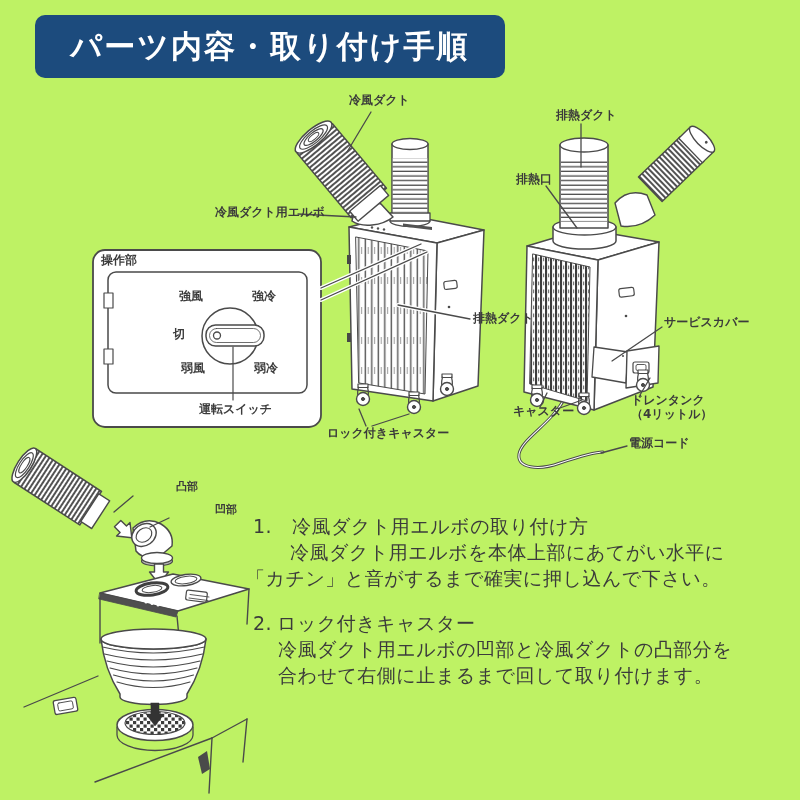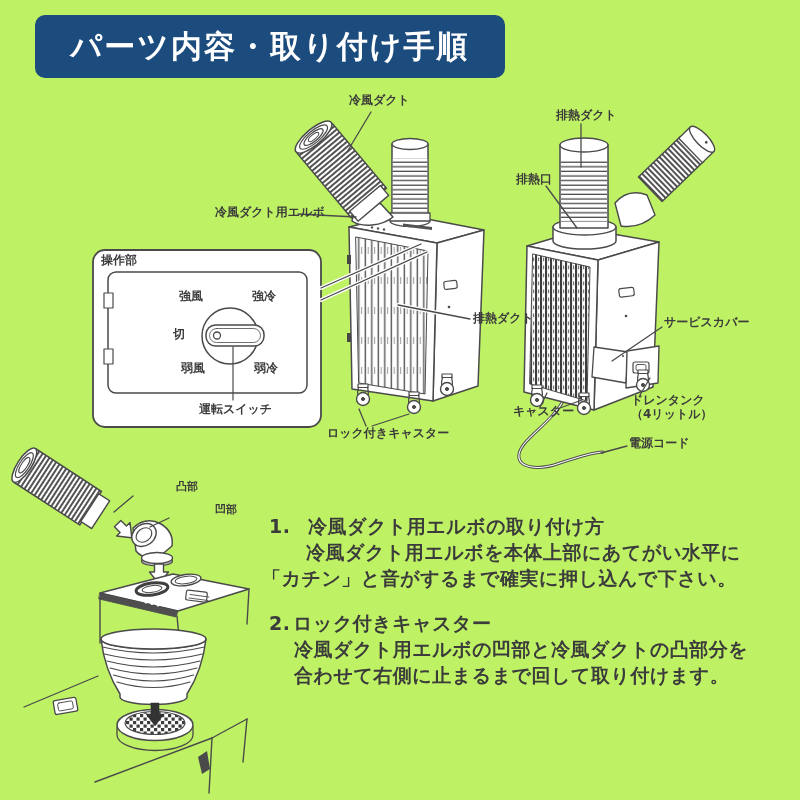--- a/index.html
+++ b/index.html
@@ -4,21 +4,21 @@
 <style>
   html,body{margin:0;padding:0;background:#fff;}
   .page{position:relative;width:800px;height:800px;background:#bef264;overflow:hidden;
         font-family:"DejaVu Sans","Liberation Sans",sans-serif;}
   .banner{position:absolute;left:35px;top:15px;width:470px;height:63px;background:#1c4b7d;
           border-radius:10px;display:flex;align-items:center;justify-content:center;}
   .banner h1{margin:0;color:#ffffff;font-size:31px;font-weight:bold;letter-spacing:2px;white-space:nowrap;}
   svg.art{position:absolute;left:0;top:0;width:800px;height:800px;}
   .lbl{position:absolute;color:#3b3b3b;font-weight:bold;font-size:12px;line-height:1.16;white-space:nowrap;}
   .lbl.small{font-size:11px;padding-left:48px;}
-  .instr-line{position:absolute;color:#3b3b3b;font-weight:bold;font-size:19px;white-space:nowrap;letter-spacing:0.5px;margin-left:16px;}
+  .instr-line{position:absolute;color:#3b3b3b;font-weight:normal;font-size:19px;white-space:nowrap;letter-spacing:0.5px;}
   .num{display:inline-block;}
 </style>
 </head>
 <body>
 
 <div class="page">
 
   <svg class="art" viewBox="0 0 800 800">
     <defs>
       <pattern id="corr" width="8" height="4.6" patternUnits="userSpaceOnUse">

